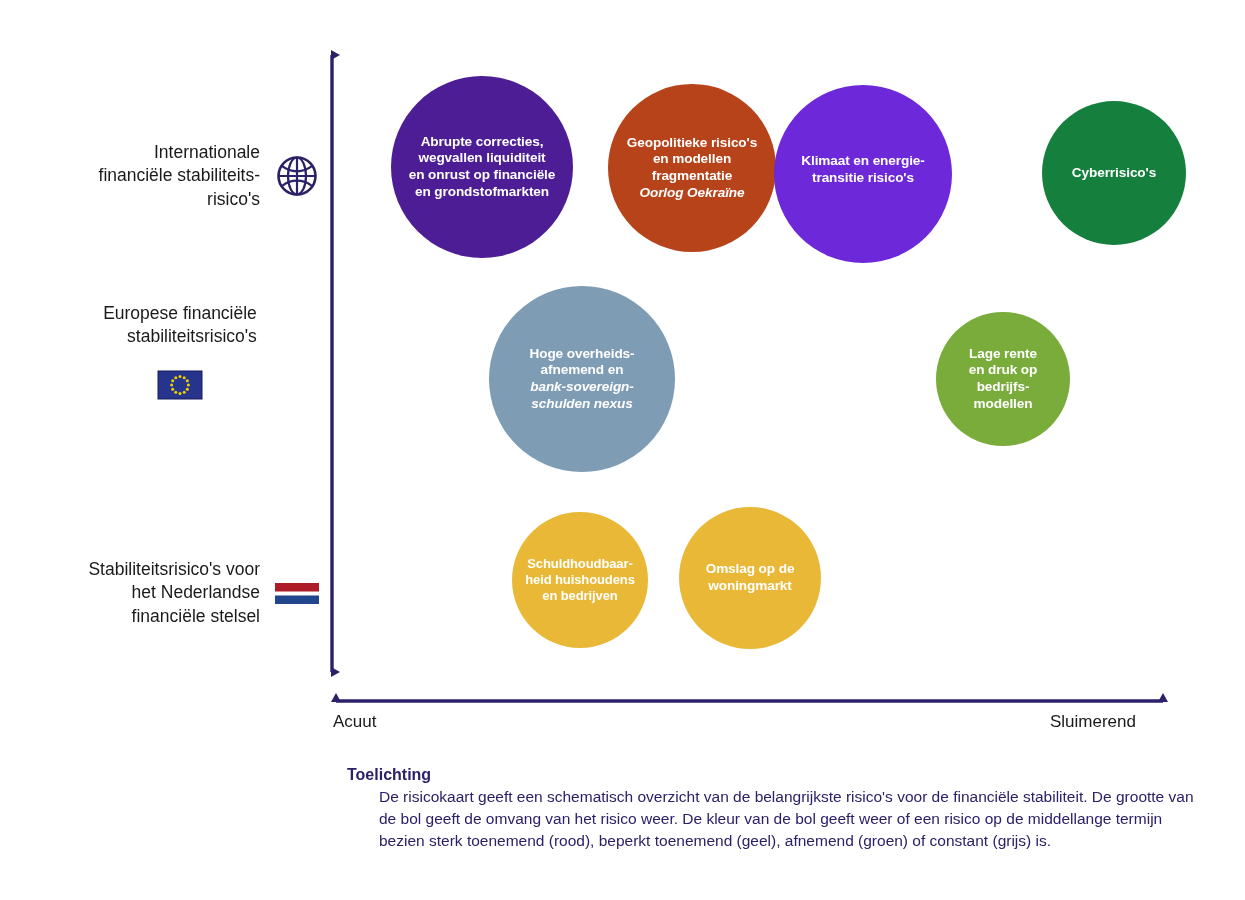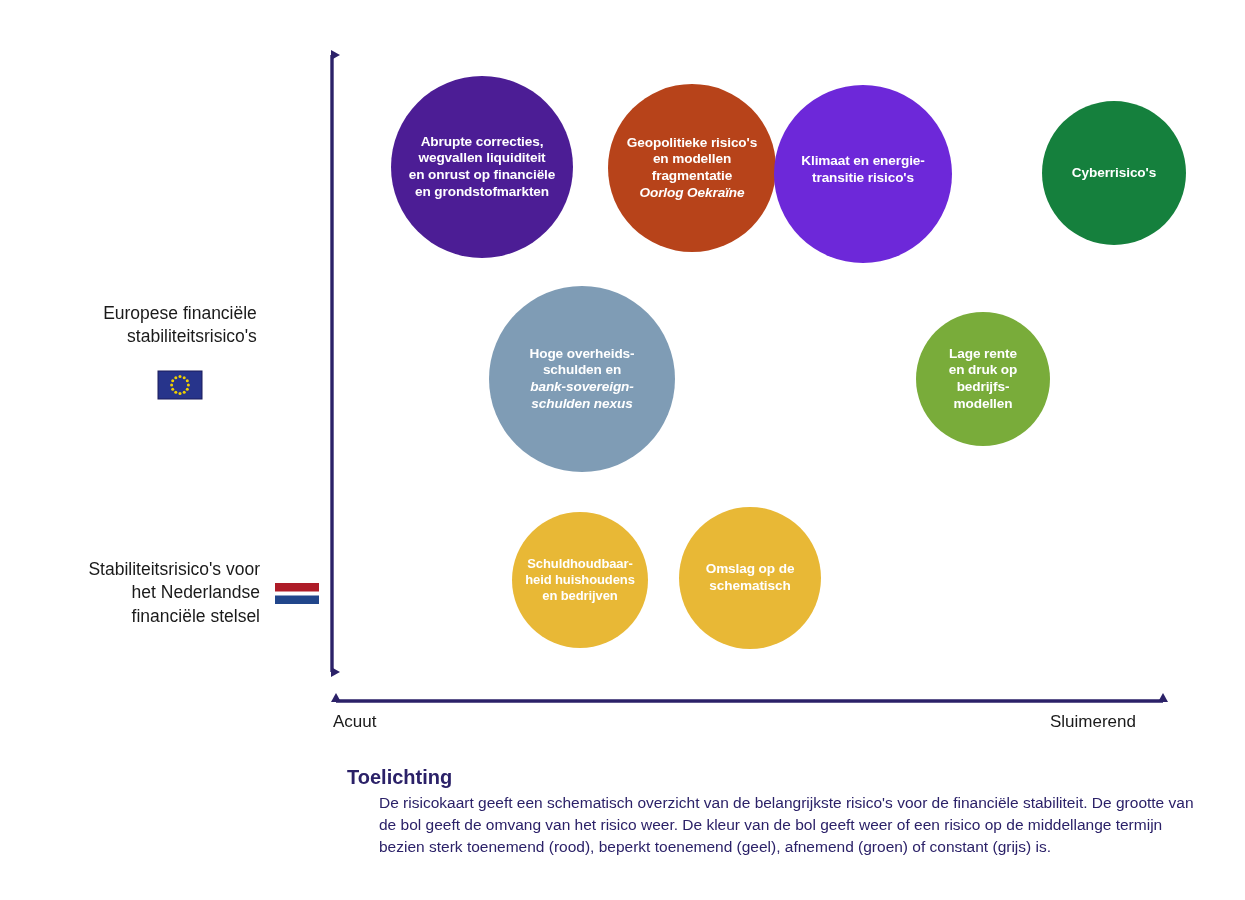--- a/index.html
+++ b/index.html
@@ -95,21 +95,21 @@
 
   
   .caption {
     position: absolute;
     left: 347px;
     top: 764px;
     width: 860px;
     color: #2B2168;
   }
   .caption-title {
-    font-size: 20px;
+    font-size: 16px;
     font-weight: bold;
     line-height: 1.34;
     margin-bottom: 1px;
   }
   .caption-body {
     font-size: 15.5px;
     line-height: 1.42;
     margin-left: 32px;
   }
 </style>
@@ -132,20 +132,35 @@
       <marker id="arrRight" markerWidth="10" markerHeight="10" refX="5" refY="8" orient="auto" markerUnits="userSpaceOnUse">
         <path d="M5,0 L10,9 L0,9 Z" fill="#2B2168"></path>
       </marker>
     </defs>
 
     <line x1="332" y1="55" x2="332" y2="672" stroke="#2B2168" stroke-width="3.4" marker-start="url(#arrUp)" marker-end="url(#arrDown)"></line>
 
     <line x1="336" y1="701" x2="1163" y2="701" stroke="#2B2168" stroke-width="3.4" marker-start="url(#arrLeft)" marker-end="url(#arrRight)"></line>
   </svg>
 
+  <div class="cat cat-intl">
+    <span class="cat-label">Internationale
+financiële stabiliteits-
+risico's</span>
+    <span class="cat-icon">
+      <svg width="44" height="44" viewBox="0 0 44 44">
+        <circle cx="22" cy="22" r="18.5" fill="none" stroke="#2B2168" stroke-width="2.6"></circle>
+        <line x1="22" y1="3.5" x2="22" y2="40.5" stroke="#2B2168" stroke-width="2.2"></line>
+        <line x1="3.5" y1="22" x2="40.5" y2="22" stroke="#2B2168" stroke-width="2.2"></line>
+        <ellipse cx="22" cy="22" rx="9" ry="18.5" fill="none" stroke="#2B2168" stroke-width="2.2"></ellipse>
+        <path d="M7.2 12.2 A 24 24 0 0 0 36.8 12.2" fill="none" stroke="#2B2168" stroke-width="2.2"></path>
+        <path d="M7.2 31.8 A 24 24 0 0 1 36.8 31.8" fill="none" stroke="#2B2168" stroke-width="2.2"></path>
+      </svg>
+    </span>
+  </div>
 
   <div class="cat cat-eu">
     <span class="cat-label">Europese financiële
 stabiliteitsrisico's</span>
     <span class="cat-icon">
       <svg width="46" height="46" viewBox="0 0 46 46">
         <rect x="1" y="9" width="44" height="28" fill="#27348B" stroke="#1a1a5a" stroke-width="1"></rect>
         <g fill="#F0D000">
           <circle cx="23" cy="14.6" r="1.5"></circle>
           <circle cx="27.2" cy="15.7" r="1.5"></circle>
@@ -197,42 +212,42 @@
 transitie risico's</span>
   </div>
 
   <div class="bubble" style="left:1042px; top:101px; width:144px; height:144px; background:#15803d;">
     <span class="bubble-text" style="font-size:13.6px;">Cyberrisico's</span>
   </div>
 
   <div class="bubble" style="left:489px; top:286px; width:186px; height:186px; background:#7F9CB5;">
     <span class="bubble-text" style="font-size:13.6px;">
       <span>Hoge overheids-
-schulden en</span>
+afnemend en</span>
       <span class="it">bank-sovereign-
 schulden nexus</span>
     </span>
   </div>
 
-  <div class="bubble" style="left:916px; top:312px; width:134px; height:134px; background:#79AC3A;">
+  <div class="bubble" style="left:936px; top:312px; width:134px; height:134px; background:#79AC3A;">
     <span class="bubble-text" style="font-size:13.6px;">Lage rente
 en druk op
 bedrijfs-
 modellen</span>
   </div>
 
   <div class="bubble" style="left:512px; top:512px; width:136px; height:136px; background:#E8B836;">
     <span class="bubble-text" style="font-size:13px;">Schuldhoudbaar-
 heid huishoudens
 en bedrijven</span>
   </div>
 
   <div class="bubble" style="left:679px; top:507px; width:142px; height:142px; background:#E8B836;">
     <span class="bubble-text" style="font-size:13.6px;">Omslag op de
-schematisch</span>
+woningmarkt</span>
   </div>
 
   <div class="axis-end-label lbl-acuut">Acuut</div>
   <div class="axis-end-label lbl-sluimerend">Sluimerend</div>
 
   <div class="caption">
     <div class="caption-title">Toelichting</div>
     <div class="caption-body">De risicokaart geeft een schematisch overzicht van de belangrijkste risico's voor de financiële stabiliteit. De grootte van de bol geeft de omvang van het risico weer. De kleur van de bol geeft weer of een risico op de middellange termijn bezien sterk toenemend (rood), beperkt toenemend (geel), afnemend (groen) of constant (grijs) is.</div>
   </div>
 

